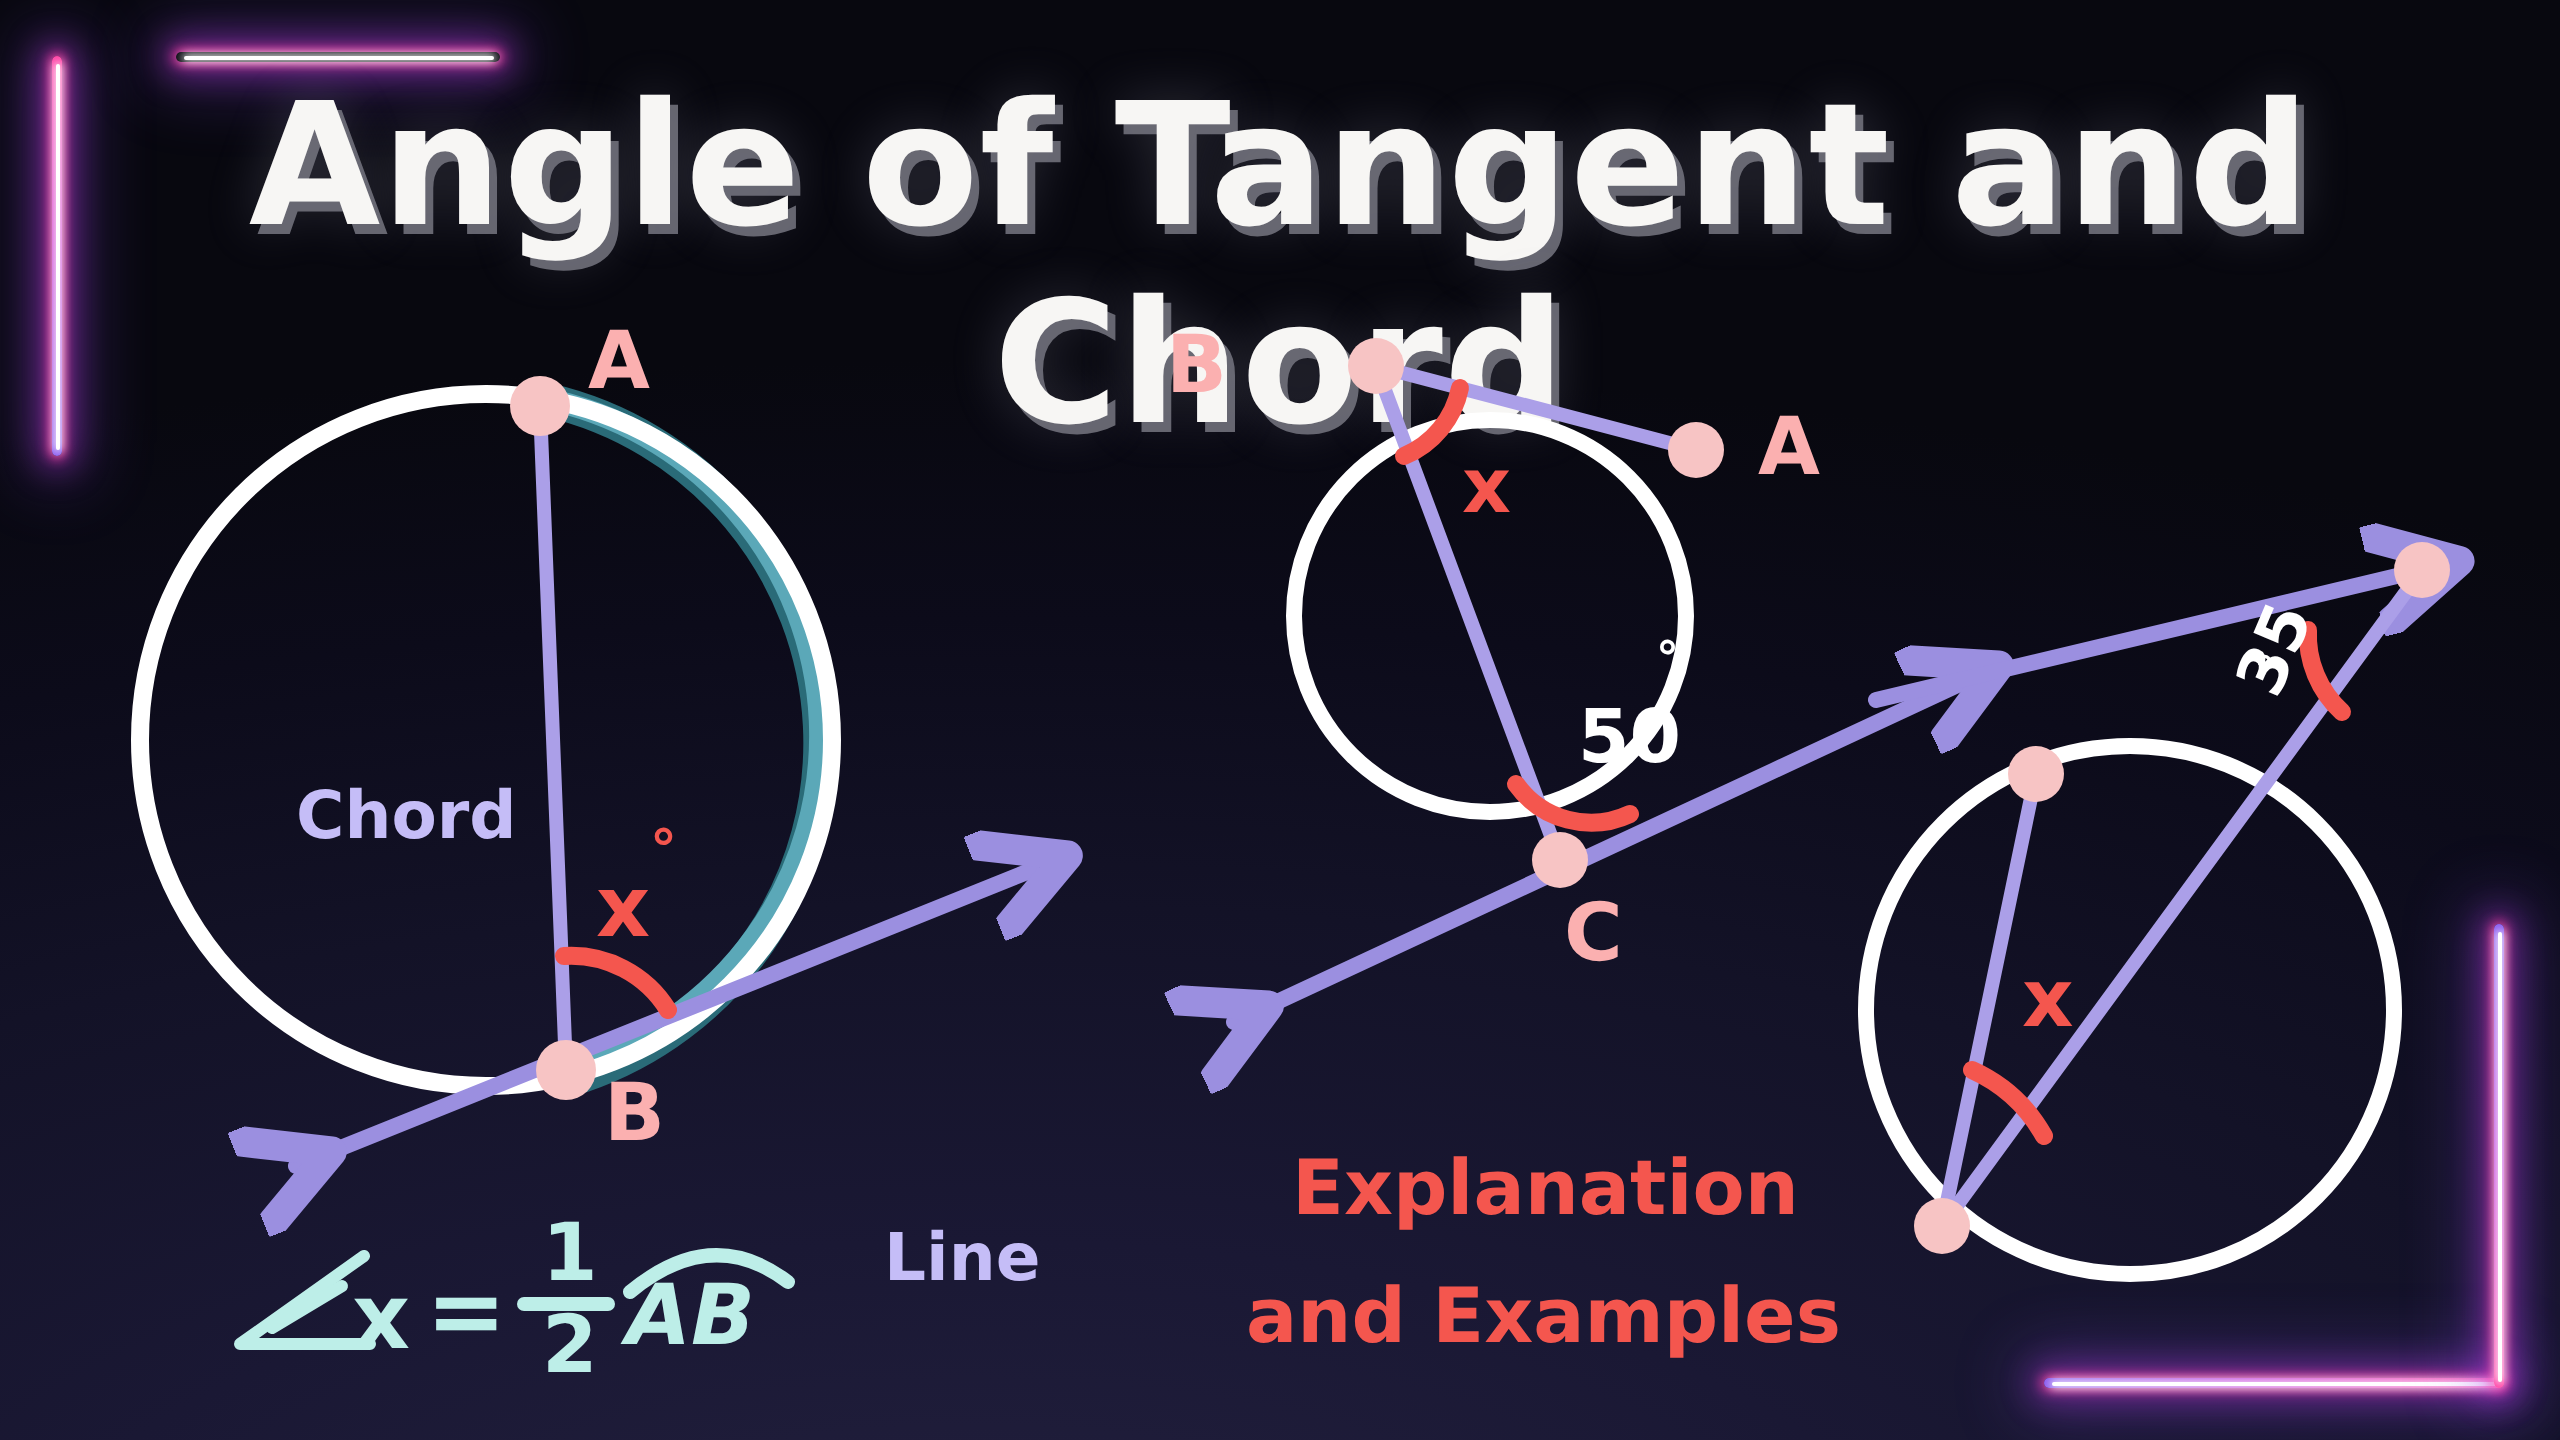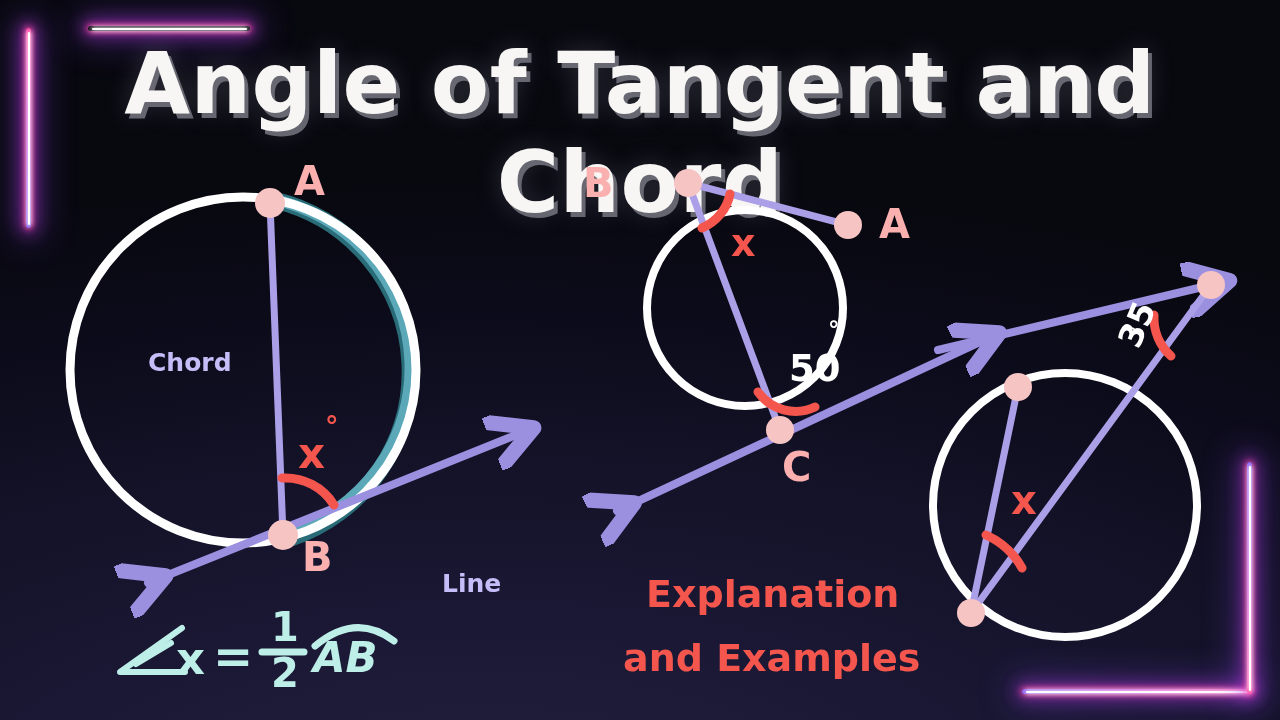--- a/index.html
+++ b/index.html
@@ -36,21 +36,21 @@
     font-family:"DejaVu Sans", sans-serif;font-weight:700;font-size:85px;
     letter-spacing:.5px;color:#f7f6f4;
     text-shadow:4px 5px 0 rgba(118,118,128,.85), 0 0 26px rgba(190,190,220,.22);
   }
   
   #art{position:absolute;left:0;top:0;width:1280px;height:720px;}
 
   
   .lbl{position:absolute;font-family:"DejaVu Sans", sans-serif;font-weight:700;white-space:nowrap;}
   .pt-lbl{color:#fbb0b0;font-size:40px;}
-  .lav{color:#c5bdf7;font-size:25px;}
+  .lav{color:#c5bdf7;font-size:33px;margin-top:40px;}
   .red-x{color:#f4564e;font-size:40px;}
   .white-num{color:#ffffff;font-size:37px;font-weight:700;}
   .white-deg{color:#ffffff;font-size:23px;font-weight:700;}
   .red-big{color:#f4564e;font-size:38px;font-weight:700;}
   .mint{color:#bdeee8;font-weight:700;}
 </style>
 </head>
 <body>
 
 <div id="stage">

